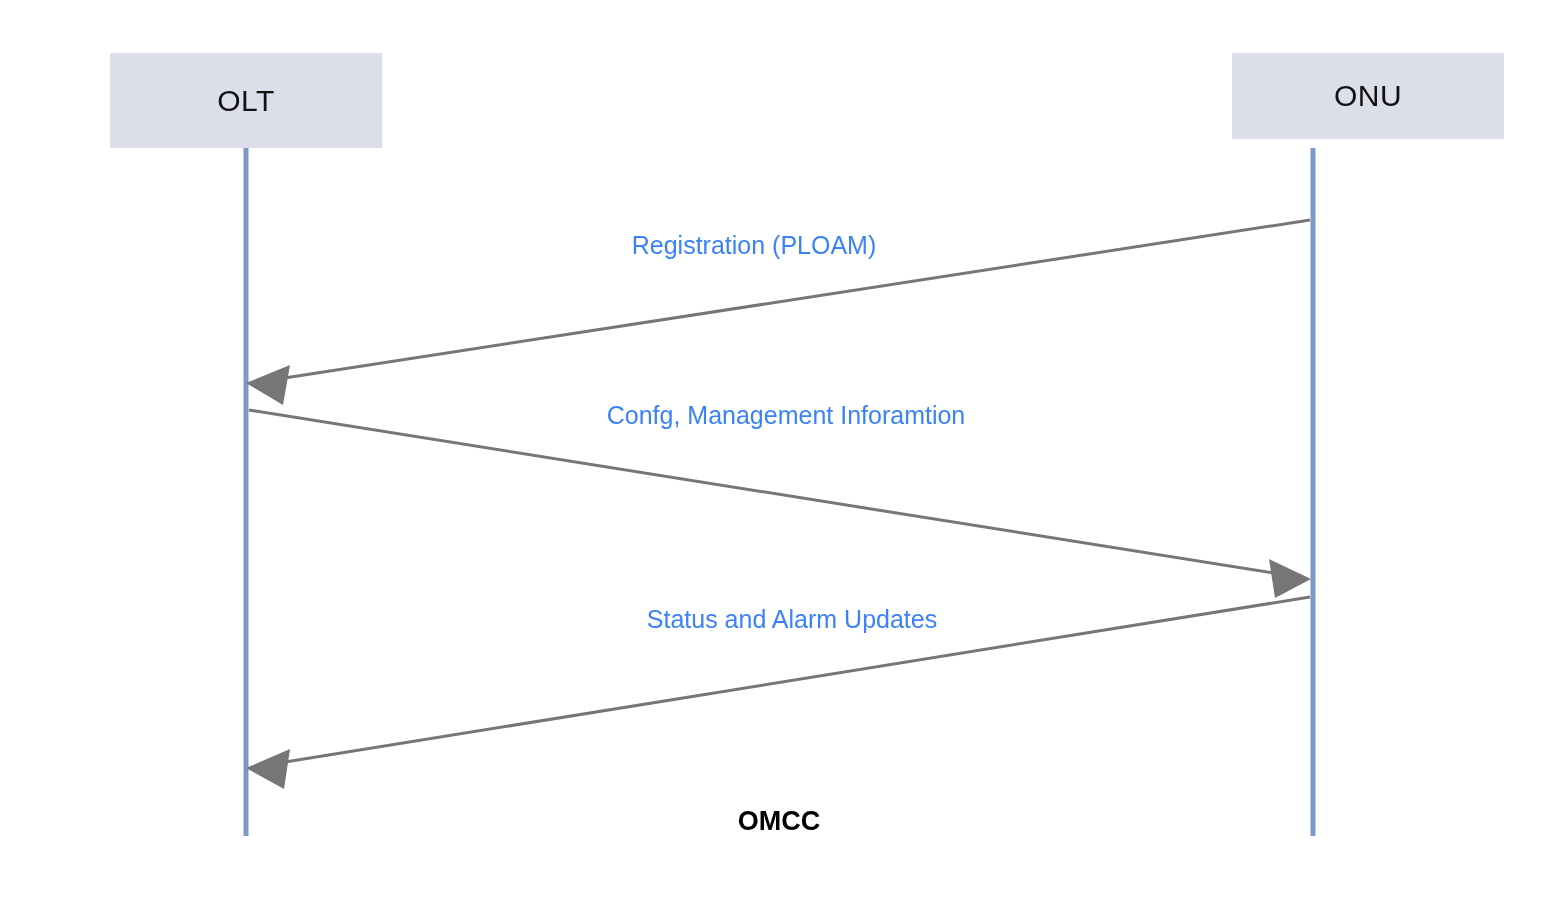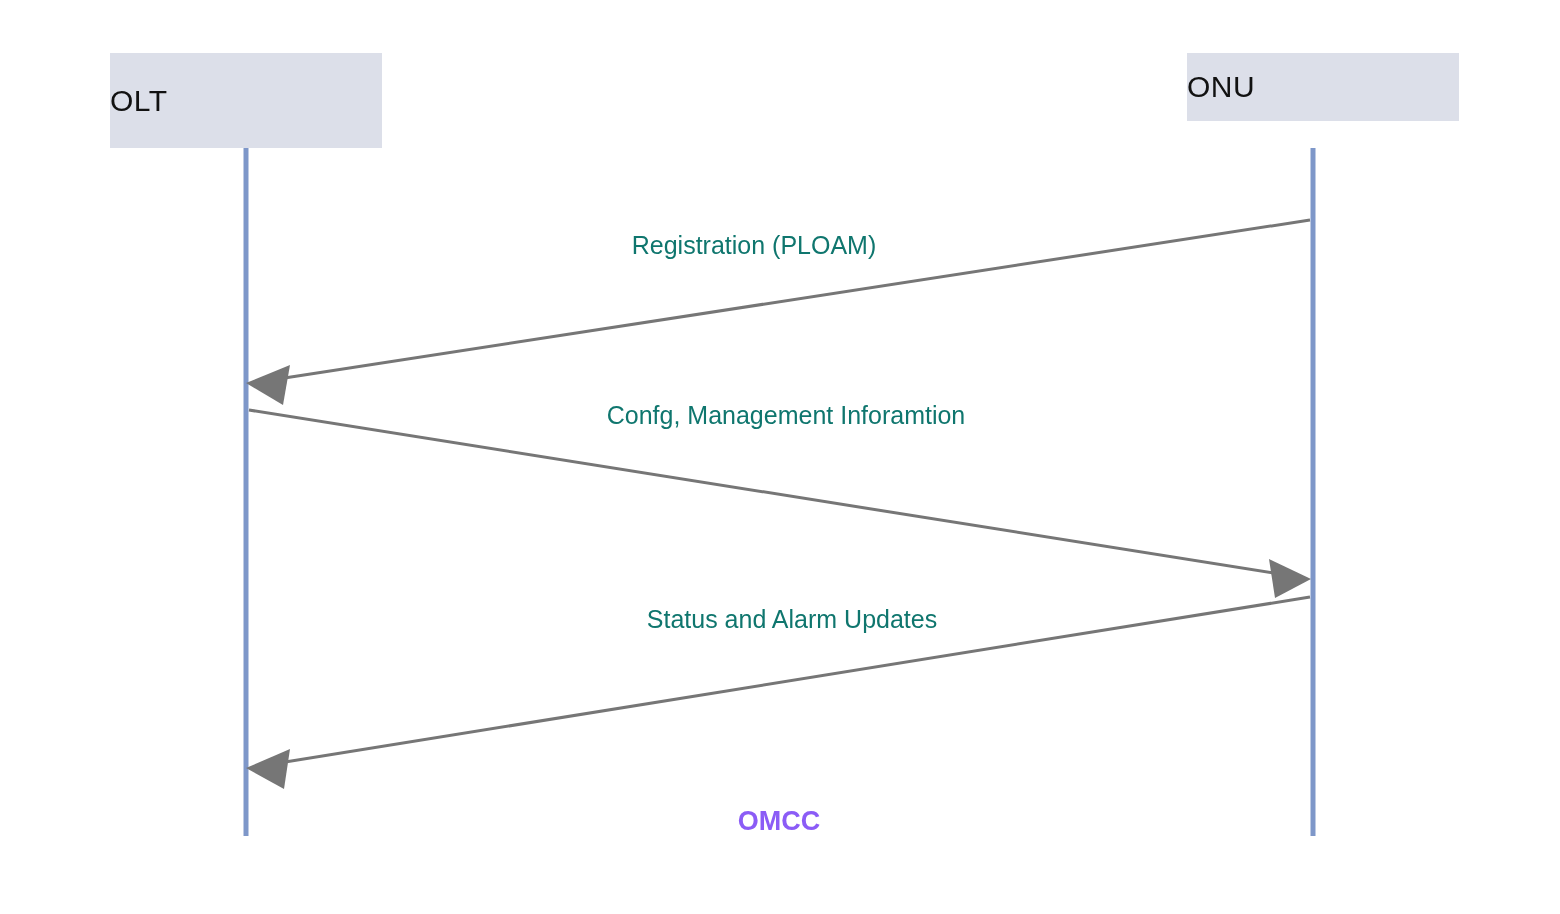--- a/index.html
+++ b/index.html
@@ -26,45 +26,45 @@
     width: 1560px;
     height: 914px;
     display: block;
   }
   .participant-box {
     position: absolute;
     box-sizing: border-box;
     background: #dcdfe9;
     display: flex;
     align-items: center;
-    justify-content: flex-start;
+    justify-content: center;
   }
   .participant-label {
     font-family: "Liberation Sans", sans-serif;
     font-size: 30px;
     color: #111111;
     letter-spacing: 0.5px;
     line-height: 1;
     white-space: nowrap;
   }
   .msg-label {
     position: absolute;
     font-family: "Liberation Sans", sans-serif;
     font-size: 25px;
-    color: #0f766e;
+    color: #3b82f6;
     white-space: nowrap;
     transform: translateX(-50%);
     line-height: 1;
   }
   .footer-label {
     position: absolute;
     font-family: "Liberation Sans", sans-serif;
     font-size: 27px;
     font-weight: bold;
-    color: #8b5cf6;
+    color: #000000;
     white-space: nowrap;
     transform: translateX(-50%);
     line-height: 1;
   }
 </style>
 </head>
 <body>
 
 <div id="diagram-root">
 
@@ -87,21 +87,21 @@
     <g>
       <line x1="1310" y1="597" x2="279" y2="763" stroke="#767676" stroke-width="3"></line>
       <polygon points="246,768 290,749 284,789" fill="#767676"></polygon>
     </g>
   </svg>
 
   <div class="participant-box" style="left:110px; top:53px; width:272px; height:95px;">
     <span class="participant-label">OLT</span>
   </div>
 
-  <div class="participant-box" style="left:1187px; top:53px; width:272px; height:68px;">
+  <div class="participant-box" style="left:1232px; top:53px; width:272px; height:86px;">
     <span class="participant-label">ONU</span>
   </div>
 
   <div class="msg-label" style="left:754px; top:233px;">Registration (PLOAM)</div>
 
   <div class="msg-label" style="left:786px; top:403px;">Confg, Management Inforamtion</div>
 
   <div class="msg-label" style="left:792px; top:607px;">Status and Alarm Updates</div>
 
   <div class="footer-label" style="left:779px; top:808px;">OMCC</div>

